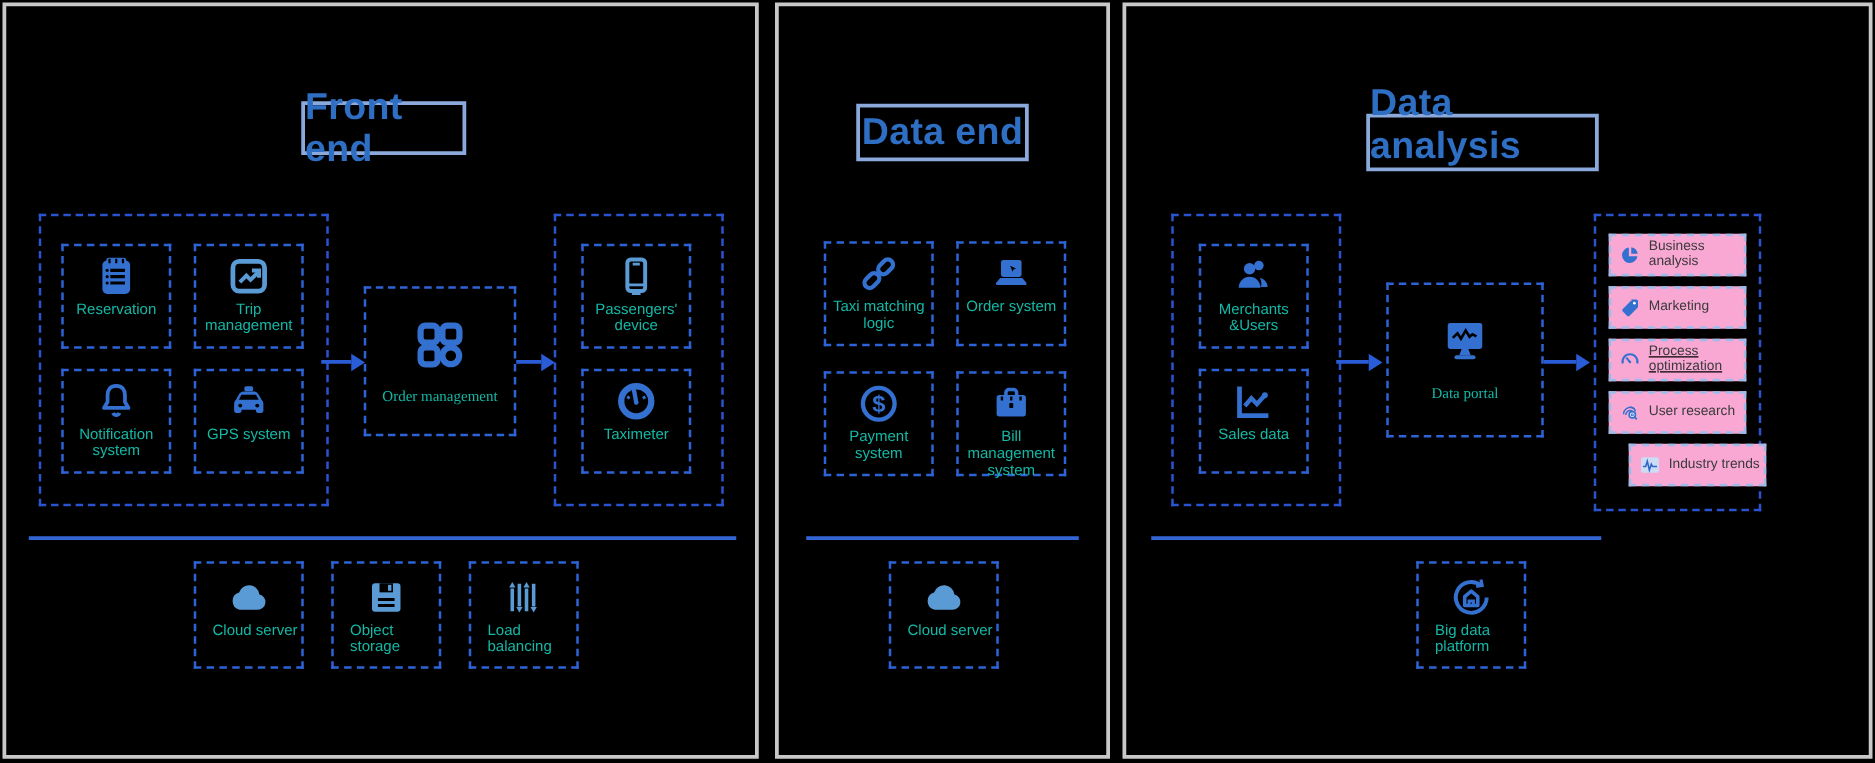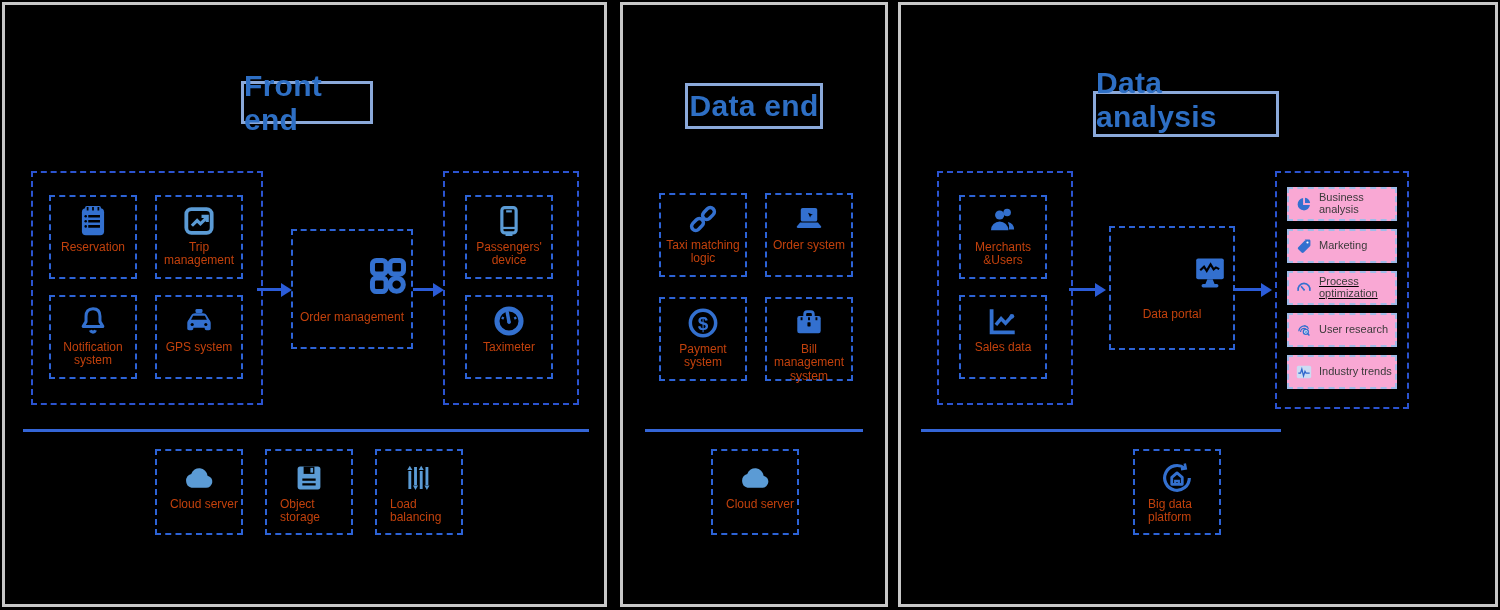--- a/index.html
+++ b/index.html
@@ -10,22 +10,22 @@
   #panel-analysis{left:898px;width:594px;}
 
   .title-box{position:absolute;border:3px solid #8ba9da;display:flex;align-items:center;justify-content:center;
              color:#2e6fc4;font-size:30px;font-weight:bold;letter-spacing:.3px;}
 
   .group{position:absolute;border:2px dashed #2b53cf;}
   .ibox{position:absolute;border:2px dashed #2d63d6;display:flex;flex-direction:column;align-items:center;
         width:88px;height:84px;box-sizing:border-box;}
   .ic{width:38px;height:38px;margin-top:5px;flex:0 0 auto;display:block;}
   .ic svg{width:100%;height:100%;display:block;}
-  .lbl{color:#c2410c;font-size:12px;line-height:1.12;text-align:center;margin-top:1px;width:100%;}
-  .bigbox{position:absolute;border:2px dashed #2d63d6;display:flex;flex-direction:column;align-items:flex-end;box-sizing:border-box;}
+  .lbl{color:#14b8a6;font-size:12px;line-height:1.12;text-align:center;margin-top:1px;width:100%;}
+  .bigbox{position:absolute;border:2px dashed #2d63d6;display:flex;flex-direction:column;align-items:center;box-sizing:border-box;font-family:Liberation Serif, serif;}
   .bigbox .ic{width:46px;height:46px;margin-top:22px;}
   .bigbox .lbl{margin-top:12px;}
 
   .infra .lbl{text-align:left;padding-left:13px;box-sizing:border-box;}
   .infra .ic{margin-top:8px;}
 
   .arrow{position:absolute;height:3px;background:#2b5cd8;}
   .arrow::after{content:"";position:absolute;right:-11px;top:50%;transform:translateY(-50%);
                 width:0;height:0;border-top:7px solid transparent;border-bottom:7px solid transparent;
                 border-left:11px solid #2b5cd8;}
@@ -311,21 +311,21 @@
             <path d="M5.8 13.6a6.4 6.4 0 0 1 10.6-4.9" fill="none" stroke="#3370cf" stroke-width="1.4"></path>
             <path d="M7.9 14.4a4.2 4.2 0 0 1 6.4-3.7" fill="none" stroke="#3370cf" stroke-width="1.4"></path>
             <path d="M12 6.9a5.6 5.6 0 0 1 5.3 3.8" fill="none" stroke="#3370cf" stroke-width="1.4"></path>
             <circle cx="14.2" cy="14.2" r="3" fill="#fff" stroke="#3370cf" stroke-width="1.6"></circle>
             <circle cx="14.2" cy="14.2" r="1" fill="none" stroke="#3370cf" stroke-width="1"></circle>
             <path d="M16.4 16.4l2.1 2.1" stroke="#3370cf" stroke-width="1.7" fill="none"></path>
           </svg>
       </span>
       <span class="wlbl">User research</span>
     </div>
-    <div class="witem" style="top:182px;">
+    <div class="witem" style="top:182px;margin-left:16px;">
       <span class="wic">
         <svg viewBox="0 0 24 24">
             <rect x="3.4" y="4.6" width="17.2" height="14.8" rx="2" fill="#ccdcf4"></rect>
             <path d="M5.2 13.4h2.6l1.6-5 2 8.4 1.8-5.6 1.2 2.2h4.4" fill="none" stroke="#2f66cc" stroke-width="1.5"></path>
           </svg>
       </span>
       <span class="wlbl">Industry trends</span>
     </div>
   </div>
 

